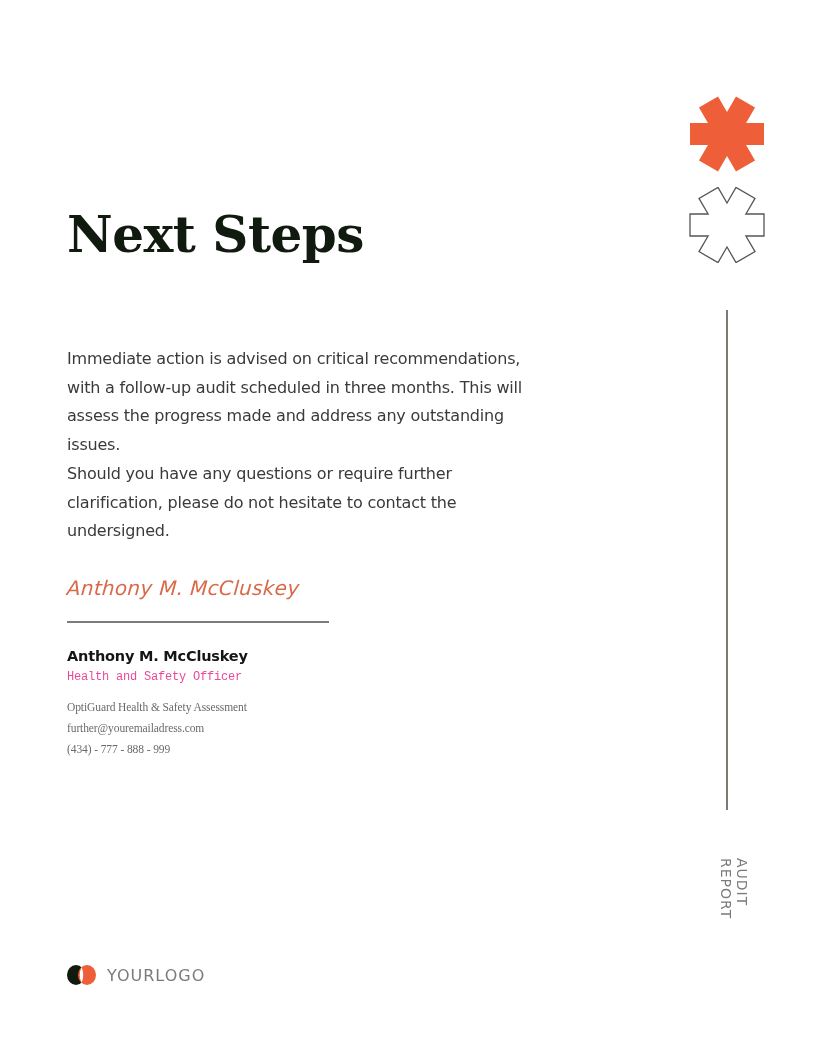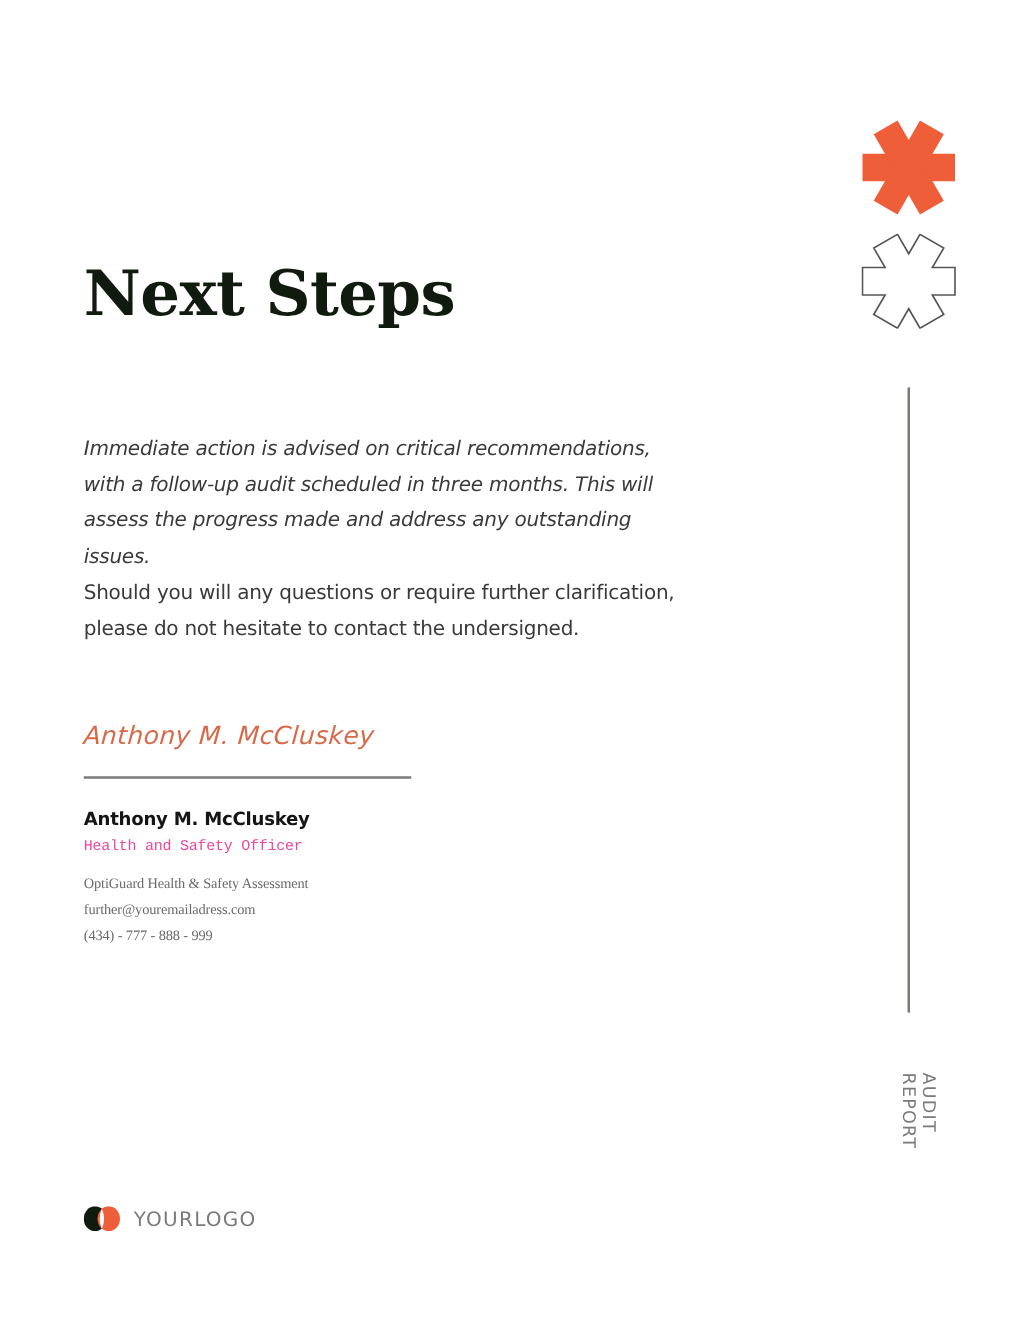--- a/index.html
+++ b/index.html
@@ -12,21 +12,21 @@
       font-weight: bold; font-size: 50px; letter-spacing: -0.5px;
       color: #111a0f; margin: 0; line-height: 1.2;
     }
 
     .body-text {
       position: absolute; left: 67px; width: 480px;
       font-family: "DejaVu Sans", "Liberation Sans", sans-serif;
       font-size: 16px; line-height: 28.7px; color: #3a3a3a; margin: 0;
       font-weight: normal; letter-spacing: -0.2px;
     }
-    .p1 { top: 345px; font-style: italic; }
+    .p1 { top: 345px; }
     .p2 { top: 460px; }
 
     .signature {
       position: absolute; left: 67px; top: 576px;
       font-family: "DejaVu Sans", sans-serif; font-style: italic;
       font-size: 20px; color: #d86a4a; letter-spacing: 0.3px;
       transform: skewX(-4deg);
     }
     .sig-line {
       position: absolute; left: 67px; top: 621px; width: 262px; height: 2px;
@@ -73,21 +73,21 @@
     .star-outline { left: 689px; top: 187px; width: 76px; height: 76px; }
   </style>
 </head>
 <body>
 
 <div class="page">
 
   <h1 class="title">Next Steps</h1>
 
   <p class="body-text p1">Immediate action is advised on critical recommendations, with a follow-up audit scheduled in three months. This will assess the progress made and address any outstanding issues.</p>
-  <p class="body-text p2">Should you will any questions or require further clarification, please do not hesitate to contact the undersigned.</p>
+  <p class="body-text p2">Should you have any questions or require further clarification, please do not hesitate to contact the undersigned.</p>
 
   <div class="signature">Anthony M. McCluskey</div>
   <div class="sig-line"></div>
 
   <div class="name">Anthony M. McCluskey</div>
   <div class="role">Health and Safety Officer</div>
   <div class="contact c1">OptiGuard Health &amp; Safety Assessment</div>
   <div class="contact c2">further@youremailadress.com</div>
   <div class="contact c3">(434) - 777 - 888 - 999</div>
 

